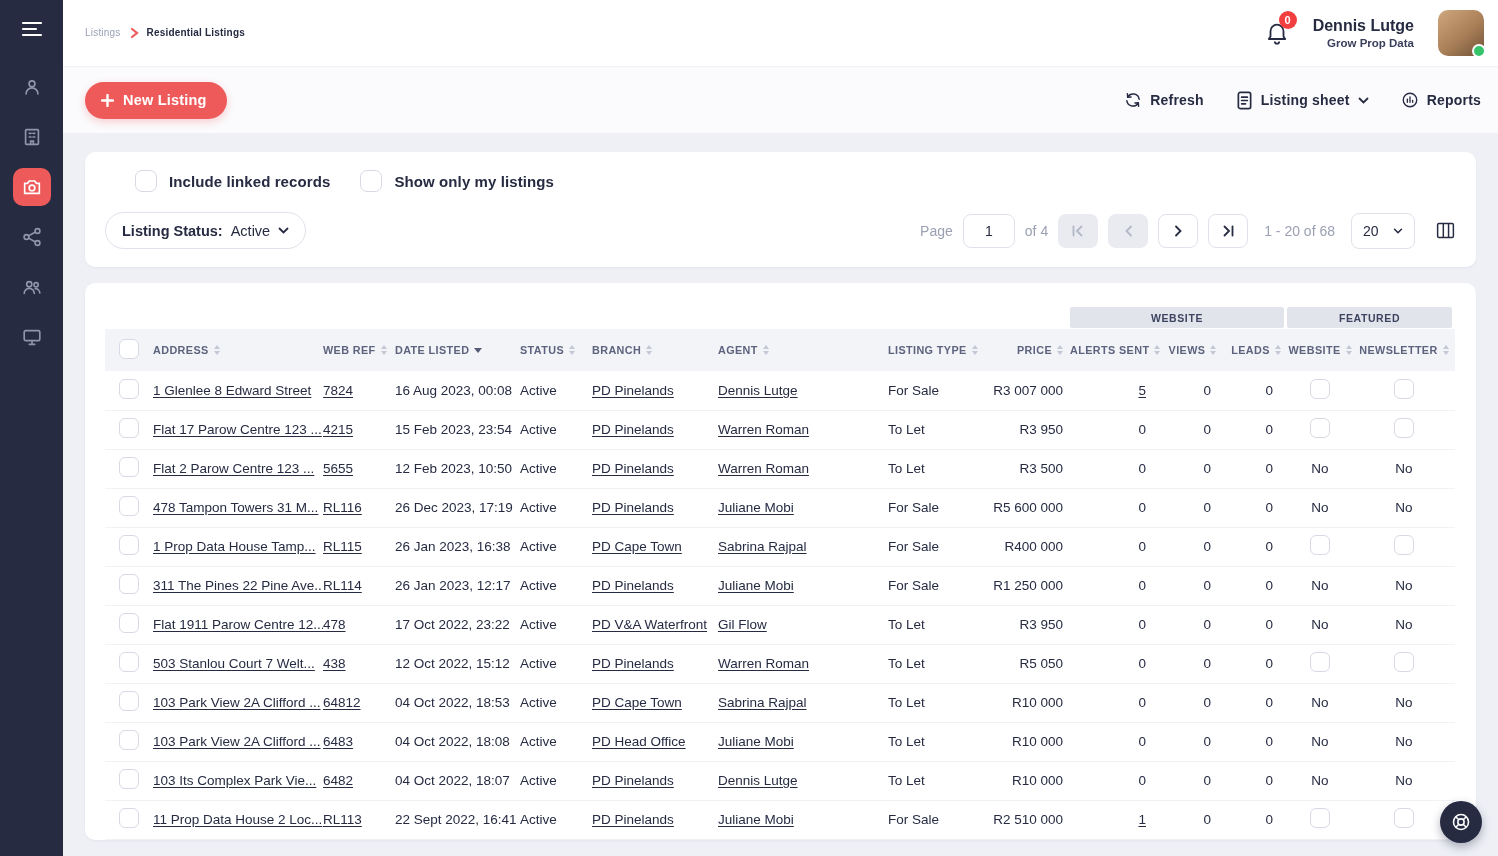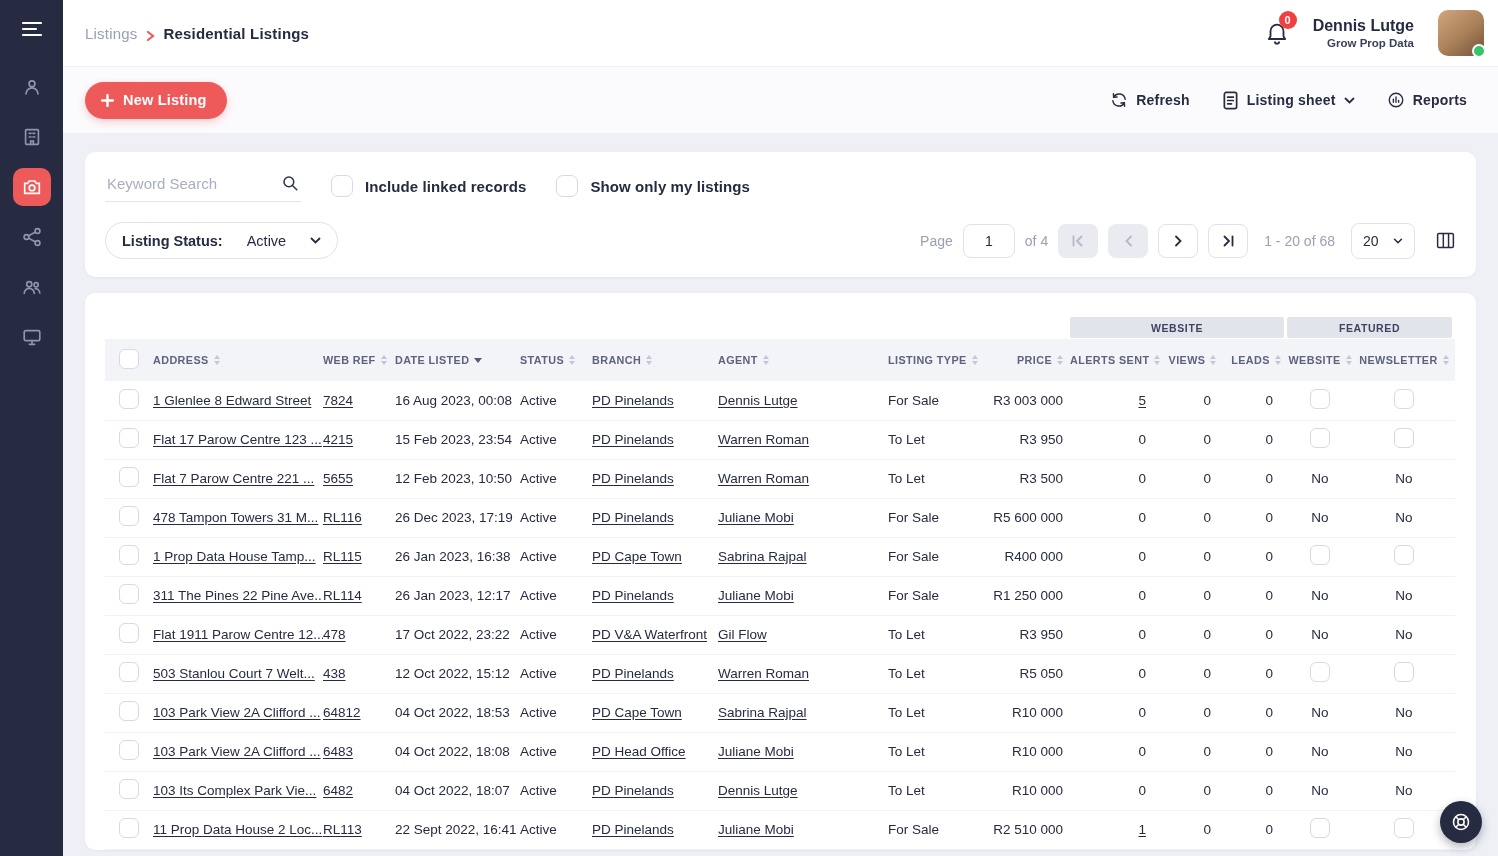--- a/index.html
+++ b/index.html
@@ -11,37 +11,37 @@
   .sidebar { width:63px; background:#262b42; flex-shrink:0; display:flex; flex-direction:column; align-items:center; padding-top:20px; }
   .sb-menu { color:#ffffff; cursor:pointer; margin-bottom:30px; display:flex; }
   .sb-nav { display:flex; flex-direction:column; gap:12px; align-items:center; }
   .sb-item { width:38px; height:38px; border-radius:10px; display:flex; align-items:center; justify-content:center; color:#8f95ac; cursor:pointer; }
   .sb-item.active { background:#ee5a5a; color:#ffffff; }
 
   
   .main { flex:1; display:flex; flex-direction:column; min-width:0; }
 
   .topbar { height:67px; background:#ffffff; display:flex; align-items:center; padding:0 14px 0 22px; border-bottom:1px solid #f0f1f5; flex-shrink:0; }
-  .crumb { display:flex; align-items:flex-end; gap:8px; font-size:15px; letter-spacing:.2px; }
+  .crumb { display:flex; align-items:flex-start; gap:8px; font-size:10px; letter-spacing:.2px; }
   .crumb-parent { color:#9aa0b4; cursor:pointer; }
   .crumb-sep { display:flex; color:#ee5a5a; }
   .crumb-current { font-weight:700; color:#262b42; }
   .top-right { margin-left:auto; display:flex; align-items:center; gap:24px; }
   .bell-wrap { position:relative; cursor:pointer; display:flex; }
   .badge { position:absolute; top:-9px; right:-8px; min-width:18px; height:18px; border-radius:9px; background:#f23f3f; color:#fff;
     font-size:11px; font-weight:700; display:flex; align-items:center; justify-content:center; padding:0 4px; }
   .user-block { text-align:right; line-height:1.25; }
   .user-name { font-size:16px; font-weight:700; }
   .user-company { font-size:11.5px; font-weight:700; color:#3a3f5c; }
   .avatar { width:46px; height:46px; border-radius:10px; position:relative; cursor:pointer;
     background:linear-gradient(140deg,#cfa77e 0%,#a97f58 55%,#6f5238 100%); }
   .avatar::after { content:""; position:absolute; right:-2px; bottom:-2px; width:10px; height:10px; border-radius:50%;
     background:#35c46a; border:2px solid #fff; }
 
-  .toolbar { height:66px; background:#fbfbfd; display:flex; align-items:center; padding:0 31px 0 22px; flex-shrink:0; }
+  .toolbar { height:66px; background:#fbfbfd; display:flex; align-items:center; padding:0 17px 0 22px; flex-shrink:0; }
   .btn-new { height:37px; border-radius:19px; background:#ee5a5a; color:#fff; display:flex; align-items:center; gap:9px;
     padding:0 20px 0 16px; font-size:14.5px; font-weight:600; letter-spacing:.2px; cursor:pointer; box-shadow:0 3px 8px rgba(238,90,90,.28); }
   .tool-right { margin-left:auto; display:flex; align-items:center; gap:32px; }
   .tool-item { display:flex; align-items:center; gap:8px; font-size:14px; font-weight:600; letter-spacing:.2px; cursor:pointer; color:#262b42; }
 
   .content { flex:1; padding:19px 22px 0; overflow:hidden; }
   .card { background:#ffffff; border-radius:10px; box-shadow:0 1px 3px rgba(38,43,66,.05); }
 
   
   .filters-card { padding:18px 20px; }
@@ -49,21 +49,21 @@
   .search-field { display:flex; align-items:center; gap:10px; width:196px; border-bottom:1px solid #e3e6ee; padding:4px 2px 9px; }
   .search-field input { border:none; outline:none; flex:1; font-size:15px; font-family:inherit; color:#262b42; min-width:0; background:transparent; }
   .search-field input::placeholder { color:#a9aec0; }
   .cbx { width:20px; height:20px; border:1.5px solid #d7dae4; border-radius:6px; background:#fff; display:inline-block; cursor:pointer; flex-shrink:0; }
   .cbx.lg { width:22px; height:22px; border-radius:7px; }
   .check-group { display:flex; align-items:center; gap:12px; margin-left:30px; font-size:15px; font-weight:600; letter-spacing:.1px; }
   .btn-outline { height:38px; border:1px solid #dcdfe8; border-radius:19px; background:#fff; display:flex; align-items:center;
     padding:0 26px; font-size:14px; font-weight:600; letter-spacing:.2px; cursor:pointer; }
   .ml-auto { margin-left:auto; }
   .f-row2 { margin-top:20px; }
-  .status-select { height:37px; border:1px solid #dfe2ea; border-radius:19px; display:flex; align-items:center; gap:24px; padding:0 16px; cursor:pointer; }
+  .status-select { height:37px; border:1px solid #dfe2ea; border-radius:19px; display:flex; align-items:center; gap:8px; padding:0 16px; cursor:pointer; }
   .status-label { font-size:14.5px; font-weight:700; }
   .status-value { font-size:14.5px; }
   .pager { margin-left:auto; display:flex; align-items:center; gap:10px; }
   .muted { color:#9ba0b3; font-size:14px; }
   .page-input { width:52px; height:34px; border:1px solid #dfe2ea; border-radius:8px; text-align:center; font-size:14px;
     font-family:inherit; color:#262b42; outline:none; }
   .pg-btn { width:40px; height:34px; border-radius:8px; display:flex; align-items:center; justify-content:center; cursor:pointer;
     background:#fff; border:1px solid #dfe2ea; color:#262b42; }
   .pg-btn.disabled { background:#e9ebf1; border:none; color:#b3b8c7; cursor:default; }
   .size-select { height:36px; min-width:64px; border:1px solid #dfe2ea; border-radius:8px; display:flex; align-items:center;
@@ -227,27 +227,20 @@
             </svg>
           <span>Reports</span>
         </span>
       </div>
     </div>
 
     <div class="content">
 
       <section class="card filters-card">
         <div class="f-row">
-          <div class="search-field">
-            <input type="text" placeholder="Keyword Search" style="">
-            <svg width="18" height="18" viewBox="0 0 24 24" fill="none" stroke="#2b3150" stroke-width="2" stroke-linecap="round">
-                <circle cx="10.5" cy="10.5" r="6.5"></circle>
-                <line x1="15.6" y1="15.6" x2="21" y2="21"></line>
-              </svg>
-          </div>
           <label class="check-group">
             <span class="cbx lg"></span>
             <span>Include linked records</span>
           </label>
           <label class="check-group">
             <span class="cbx lg"></span>
             <span>Show only my listings</span>
           </label>
         </div>
 
@@ -425,21 +418,21 @@
             <tbody>
               <tr>
                 <td style="text-align: center;"><span class="cbx"></span></td>
                 <td style="text-align: left;"><span class="cell-link">1 Glenlee 8 Edward Street</span></td>
                 <td style="text-align: left;"><span class="cell-link">7824</span></td>
                 <td style="text-align: left;"><span class="cell-text">16 Aug 2023, 00:08</span></td>
                 <td style="text-align: left;"><span class="cell-text">Active</span></td>
                 <td style="text-align: left;"><span class="cell-link">PD Pinelands</span></td>
                 <td style="text-align: left;"><span class="cell-link">Dennis Lutge</span></td>
                 <td style="text-align: left;"><span class="cell-text">For Sale</span></td>
-                <td class="price-cell" style="text-align: right;"><span class="cell-text">R3 003 000</span></td>
+                <td class="price-cell" style="text-align: right;"><span class="cell-text">R3 007 000</span></td>
                 <td class="num" style="text-align: right;"><span class="cell-link">5</span></td>
                 <td class="num" style="text-align: right;"><span class="cell-text">0</span></td>
                 <td class="num" style="text-align: right;"><span class="cell-text">0</span></td>
                 <td style="text-align: center;"><span class="cbx"></span></td>
                 <td style="text-align: center;"><span class="cbx"></span></td>
               </tr>
               <tr>
                 <td style="text-align: center;"><span class="cbx"></span></td>
                 <td style="text-align: left;"><span class="cell-link">Flat 17 Parow Centre 123 ...</span></td>
                 <td style="text-align: left;"><span class="cell-link">4215</span></td>
@@ -450,21 +443,21 @@
                 <td style="text-align: left;"><span class="cell-text">To Let</span></td>
                 <td class="price-cell" style="text-align: right;"><span class="cell-text">R3 950</span></td>
                 <td class="num" style="text-align: right;"><span class="cell-text">0</span></td>
                 <td class="num" style="text-align: right;"><span class="cell-text">0</span></td>
                 <td class="num" style="text-align: right;"><span class="cell-text">0</span></td>
                 <td style="text-align: center;"><span class="cbx"></span></td>
                 <td style="text-align: center;"><span class="cbx"></span></td>
               </tr>
               <tr>
                 <td style="text-align: center;"><span class="cbx"></span></td>
-                <td style="text-align: left;"><span class="cell-link">Flat 7 Parow Centre 221 ...</span></td>
+                <td style="text-align: left;"><span class="cell-link">Flat 2 Parow Centre 123 ...</span></td>
                 <td style="text-align: left;"><span class="cell-link">5655</span></td>
                 <td style="text-align: left;"><span class="cell-text">12 Feb 2023, 10:50</span></td>
                 <td style="text-align: left;"><span class="cell-text">Active</span></td>
                 <td style="text-align: left;"><span class="cell-link">PD Pinelands</span></td>
                 <td style="text-align: left;"><span class="cell-link">Warren Roman</span></td>
                 <td style="text-align: left;"><span class="cell-text">To Let</span></td>
                 <td class="price-cell" style="text-align: right;"><span class="cell-text">R3 500</span></td>
                 <td class="num" style="text-align: right;"><span class="cell-text">0</span></td>
                 <td class="num" style="text-align: right;"><span class="cell-text">0</span></td>
                 <td class="num" style="text-align: right;"><span class="cell-text">0</span></td>

